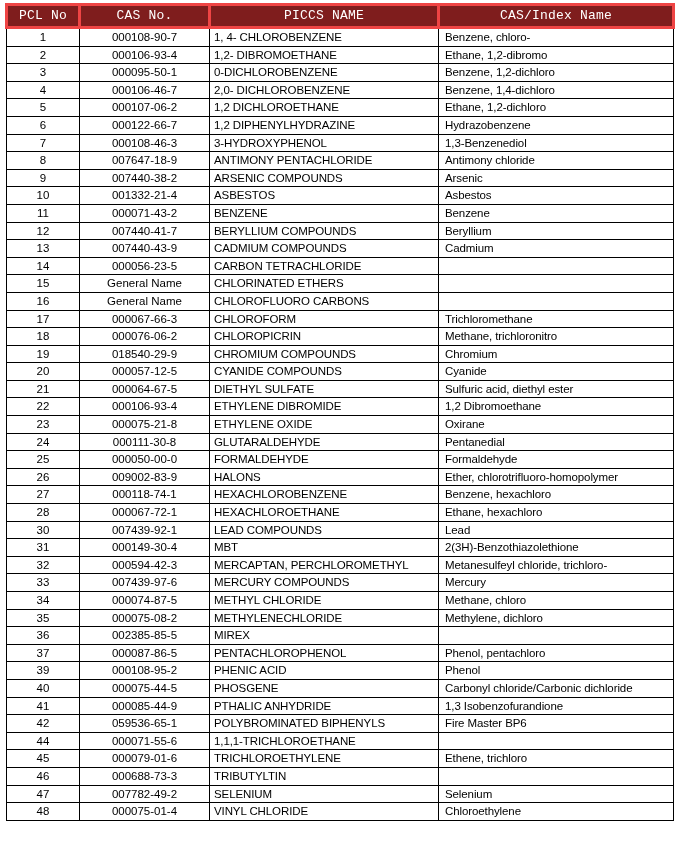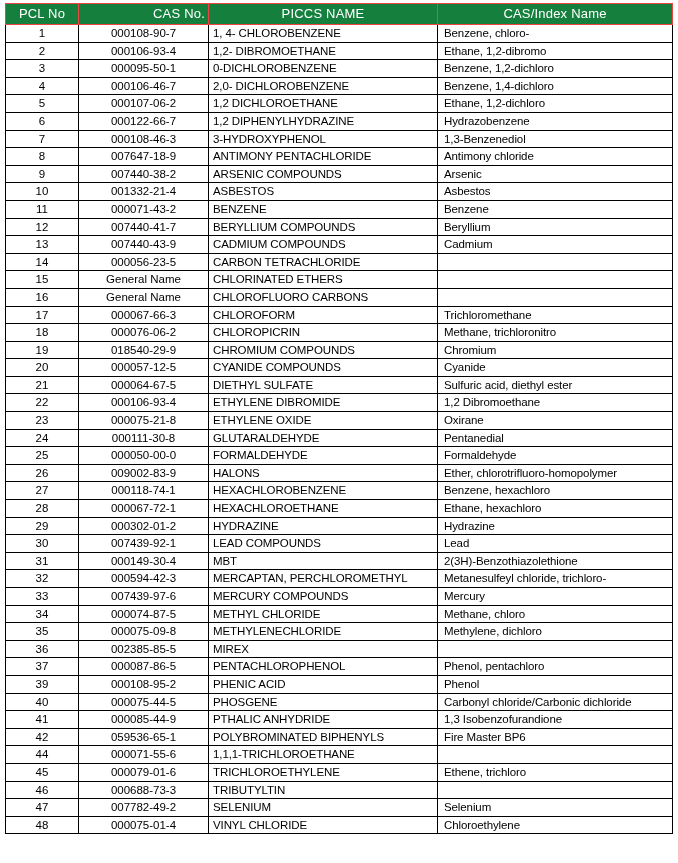--- a/index.html
+++ b/index.html
@@ -25,31 +25,32 @@
     table-layout: fixed;
     width: 667px;
     font-size: 11.5px;
   }
   table.pcl-table col.c-pcl   { width: 73px; }
   table.pcl-table col.c-cas   { width: 130px; }
   table.pcl-table col.c-piccs { width: 229px; }
   table.pcl-table col.c-index { width: 235px; }
 
   thead th {
-    background: #15803d;
+    background: #7f1d1d;
     color: #ffffff;
     font-weight: normal;
     font-size: 13px;
     text-align: center;
     padding: 2px 3px 3px 3px;
-    border: 1px solid #ef4444;
+    border: 3px solid #ef4444;
     letter-spacing: 0.2px;
+    font-family: Liberation Mono, monospace;
   }
   thead th.th-pcl   { text-align: center; }
-  thead th.th-cas   { text-align: right; }
+  thead th.th-cas   { text-align: center; }
   thead th.th-piccs { text-align: center; margin-top: 20px; }
   thead th.th-index { text-align: center; }
 
   tbody td {
     border: 1px solid #000000;
     padding: 0 4px;
     height: 16.6px;
     line-height: 16.6px;
     white-space: nowrap;
     overflow: hidden;
@@ -254,26 +255,20 @@
           <td class="td-piccs">HEXACHLOROBENZENE</td>
           <td class="td-index">Benzene, hexachloro</td>
         </tr>
         <tr>
           <td class="td-pcl">28</td>
           <td class="td-cas">000067-72-1</td>
           <td class="td-piccs">HEXACHLOROETHANE</td>
           <td class="td-index">Ethane, hexachloro</td>
         </tr>
         <tr>
-          <td class="td-pcl">29</td>
-          <td class="td-cas">000302-01-2</td>
-          <td class="td-piccs">HYDRAZINE</td>
-          <td class="td-index">Hydrazine</td>
-        </tr>
-        <tr>
           <td class="td-pcl">30</td>
           <td class="td-cas">007439-92-1</td>
           <td class="td-piccs">LEAD COMPOUNDS</td>
           <td class="td-index">Lead</td>
         </tr>
         <tr>
           <td class="td-pcl">31</td>
           <td class="td-cas">000149-30-4</td>
           <td class="td-piccs">MBT</td>
           <td class="td-index">2(3H)-Benzothiazolethione</td>
@@ -291,21 +286,21 @@
           <td class="td-index">Mercury</td>
         </tr>
         <tr>
           <td class="td-pcl">34</td>
           <td class="td-cas">000074-87-5</td>
           <td class="td-piccs">METHYL CHLORIDE</td>
           <td class="td-index">Methane, chloro</td>
         </tr>
         <tr>
           <td class="td-pcl">35</td>
-          <td class="td-cas">000075-09-8</td>
+          <td class="td-cas">000075-08-2</td>
           <td class="td-piccs">METHYLENECHLORIDE</td>
           <td class="td-index">Methylene, dichloro</td>
         </tr>
         <tr>
           <td class="td-pcl">36</td>
           <td class="td-cas">002385-85-5</td>
           <td class="td-piccs">MIREX</td>
           <td class="td-index"></td>
         </tr>
         <tr>

